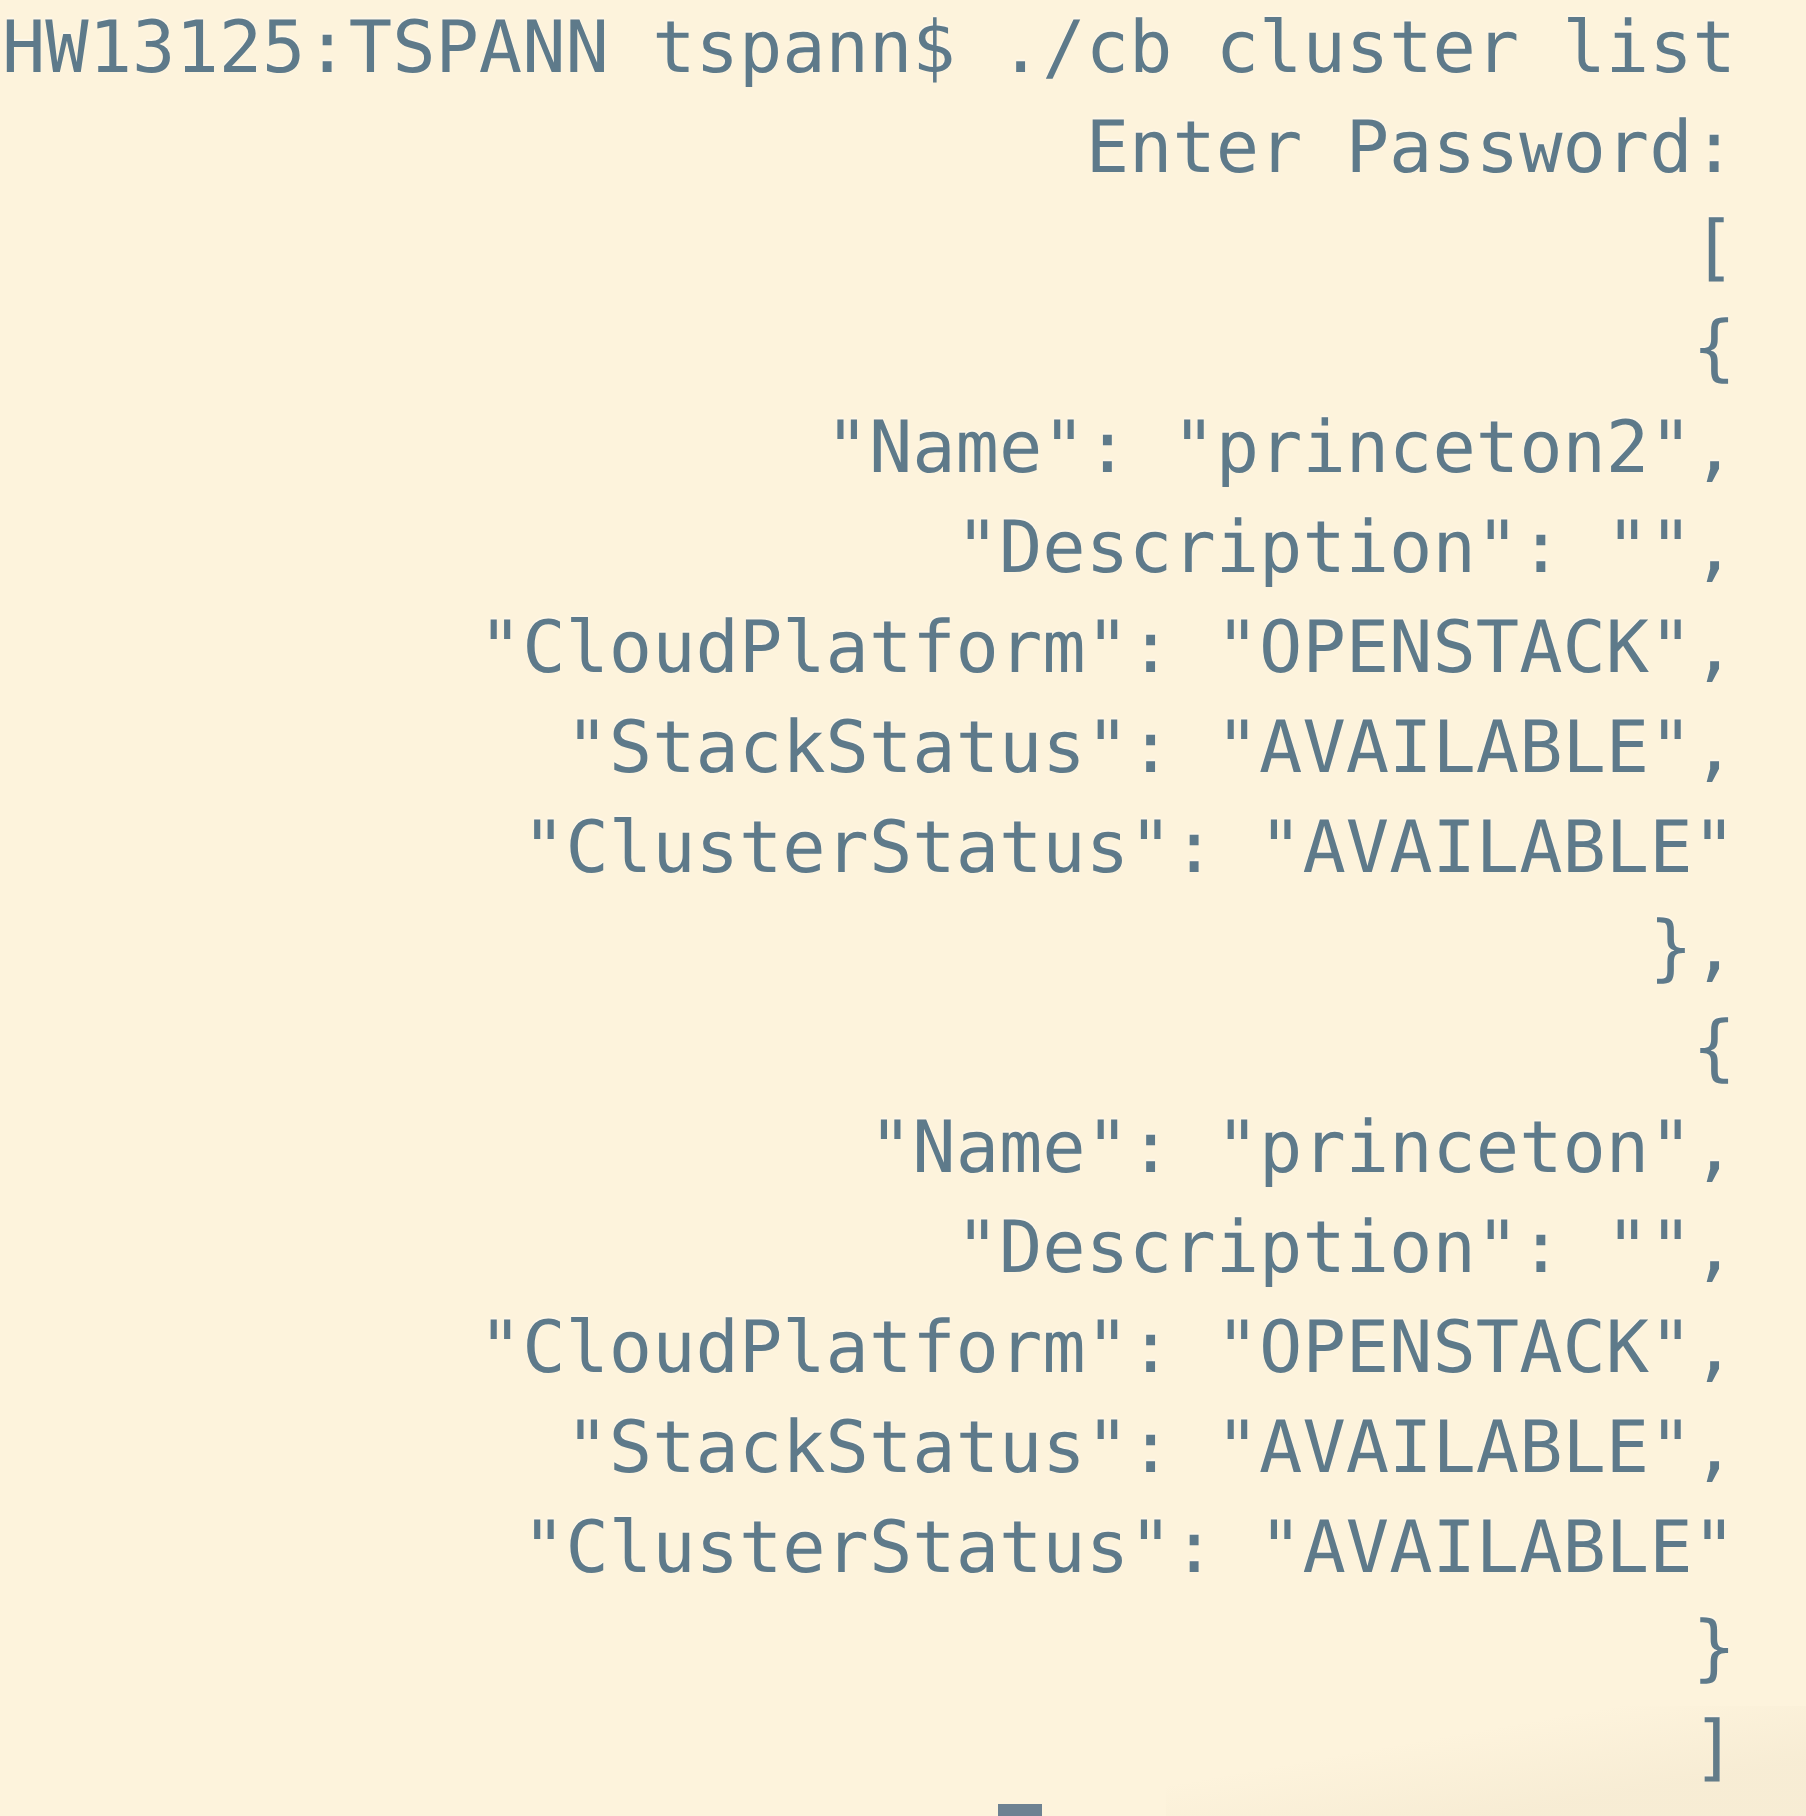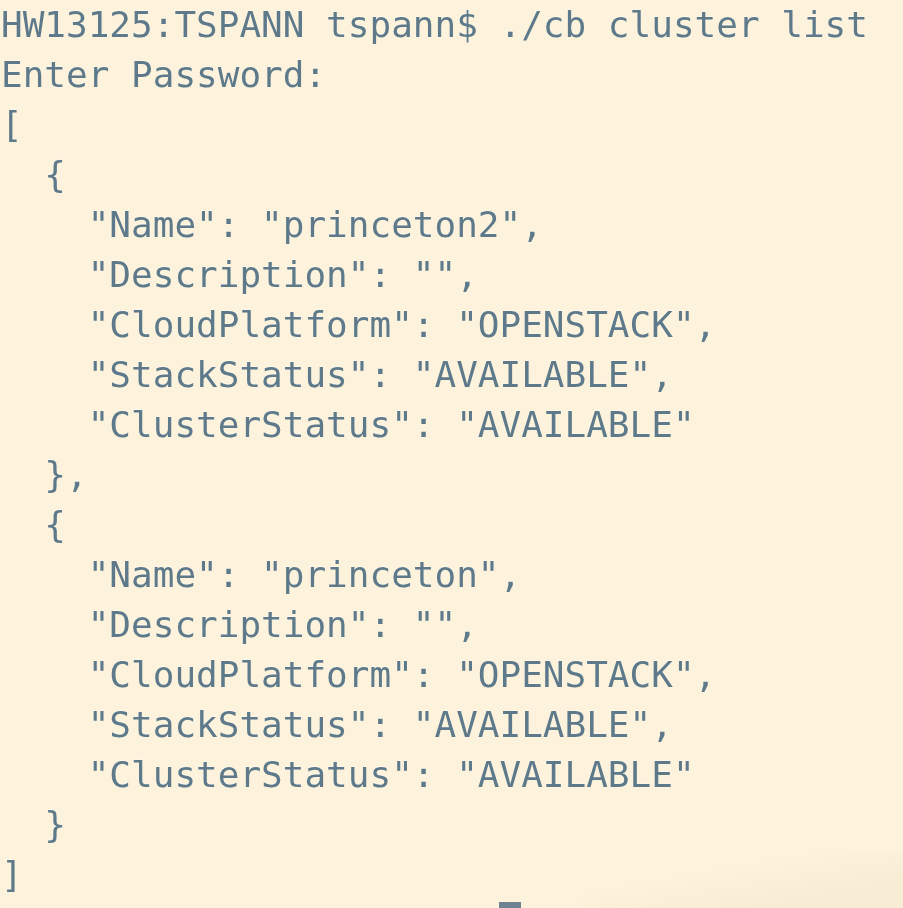--- a/index.html
+++ b/index.html
@@ -17,20 +17,21 @@
   .screen {
     position: relative;
     width: 903px;
     height: 908px;
     background: var(--background);
     font-family: "DejaVu Sans Mono", "Liberation Mono", monospace;
     font-size: 36px;
     line-height: 50px;
     color: var(--foreground);
     overflow: hidden;
+    text-align: right;
   }
   .lines {
     position: absolute;
     top: 0;
     left: 1px;
     white-space: pre;
   }
   .line {
     height: 50px;
     white-space: pre;

